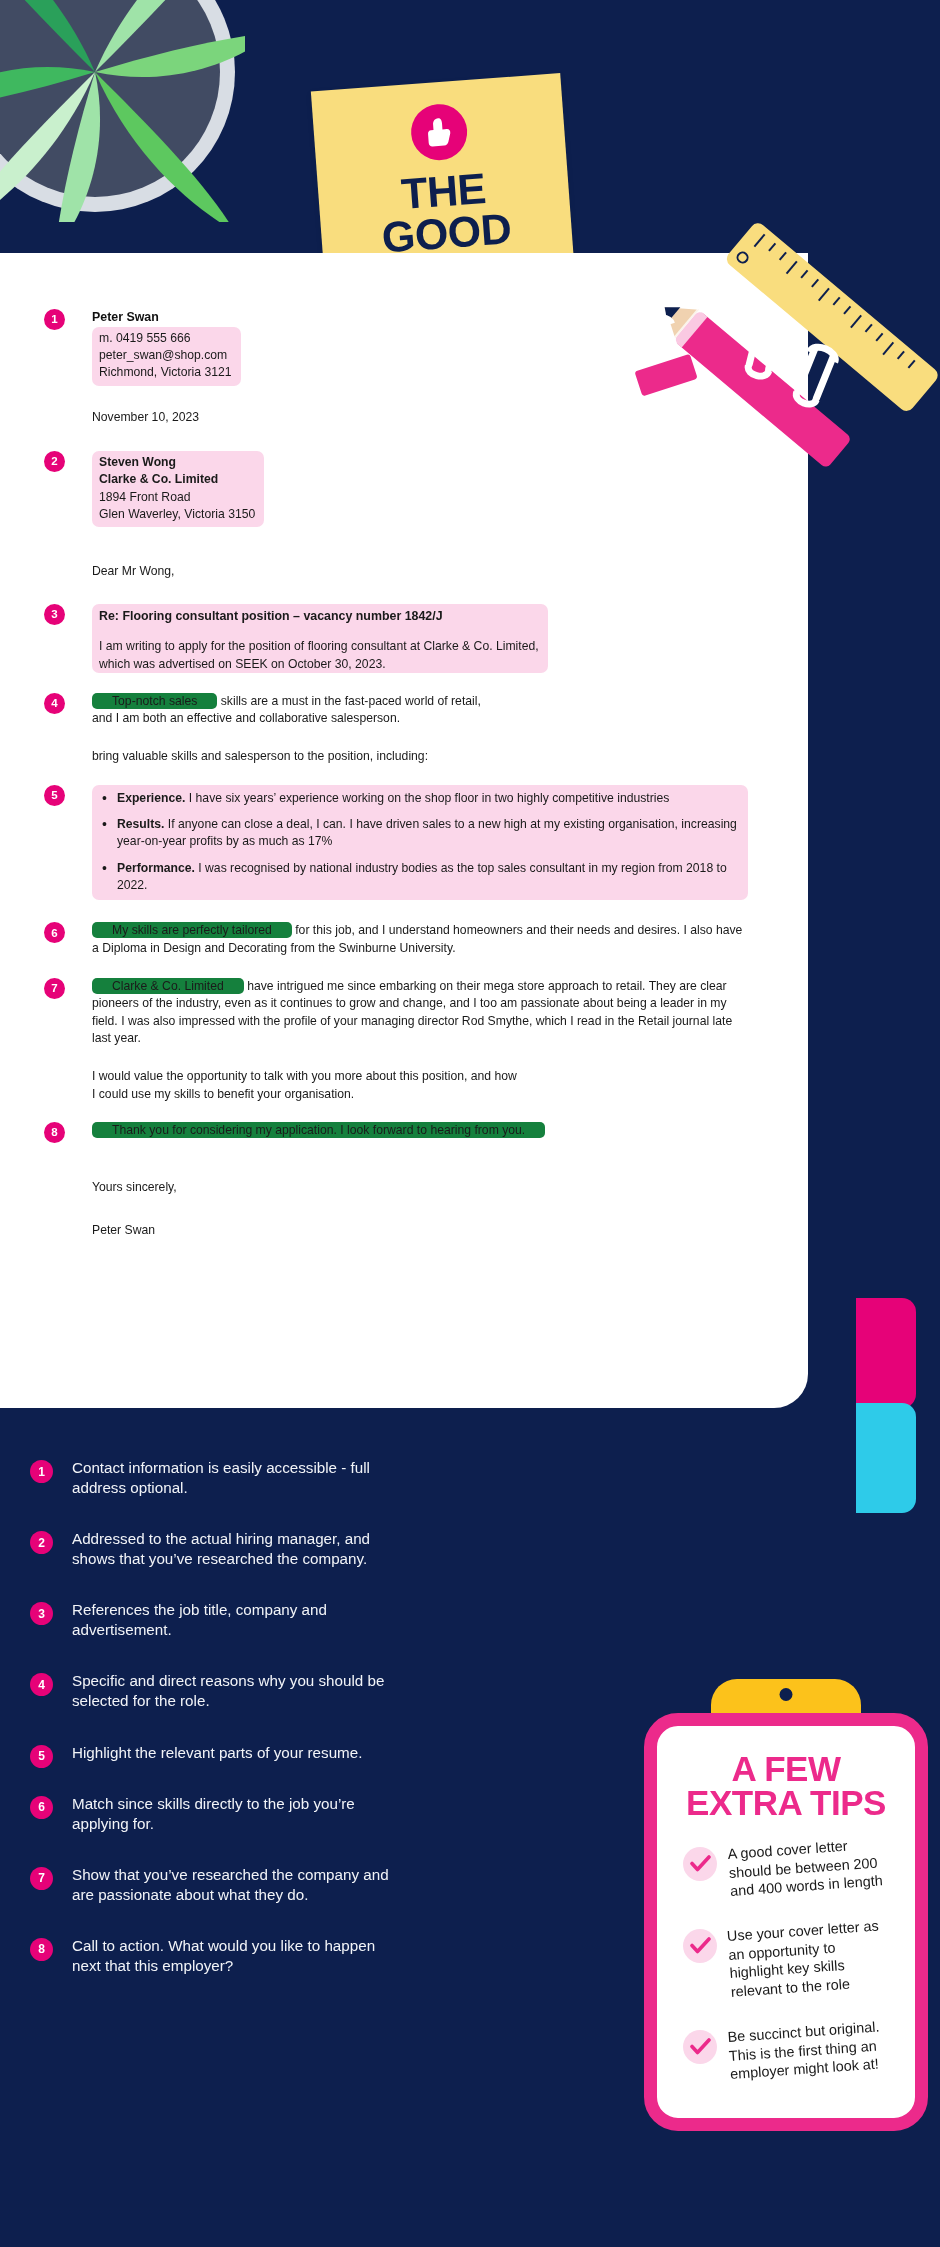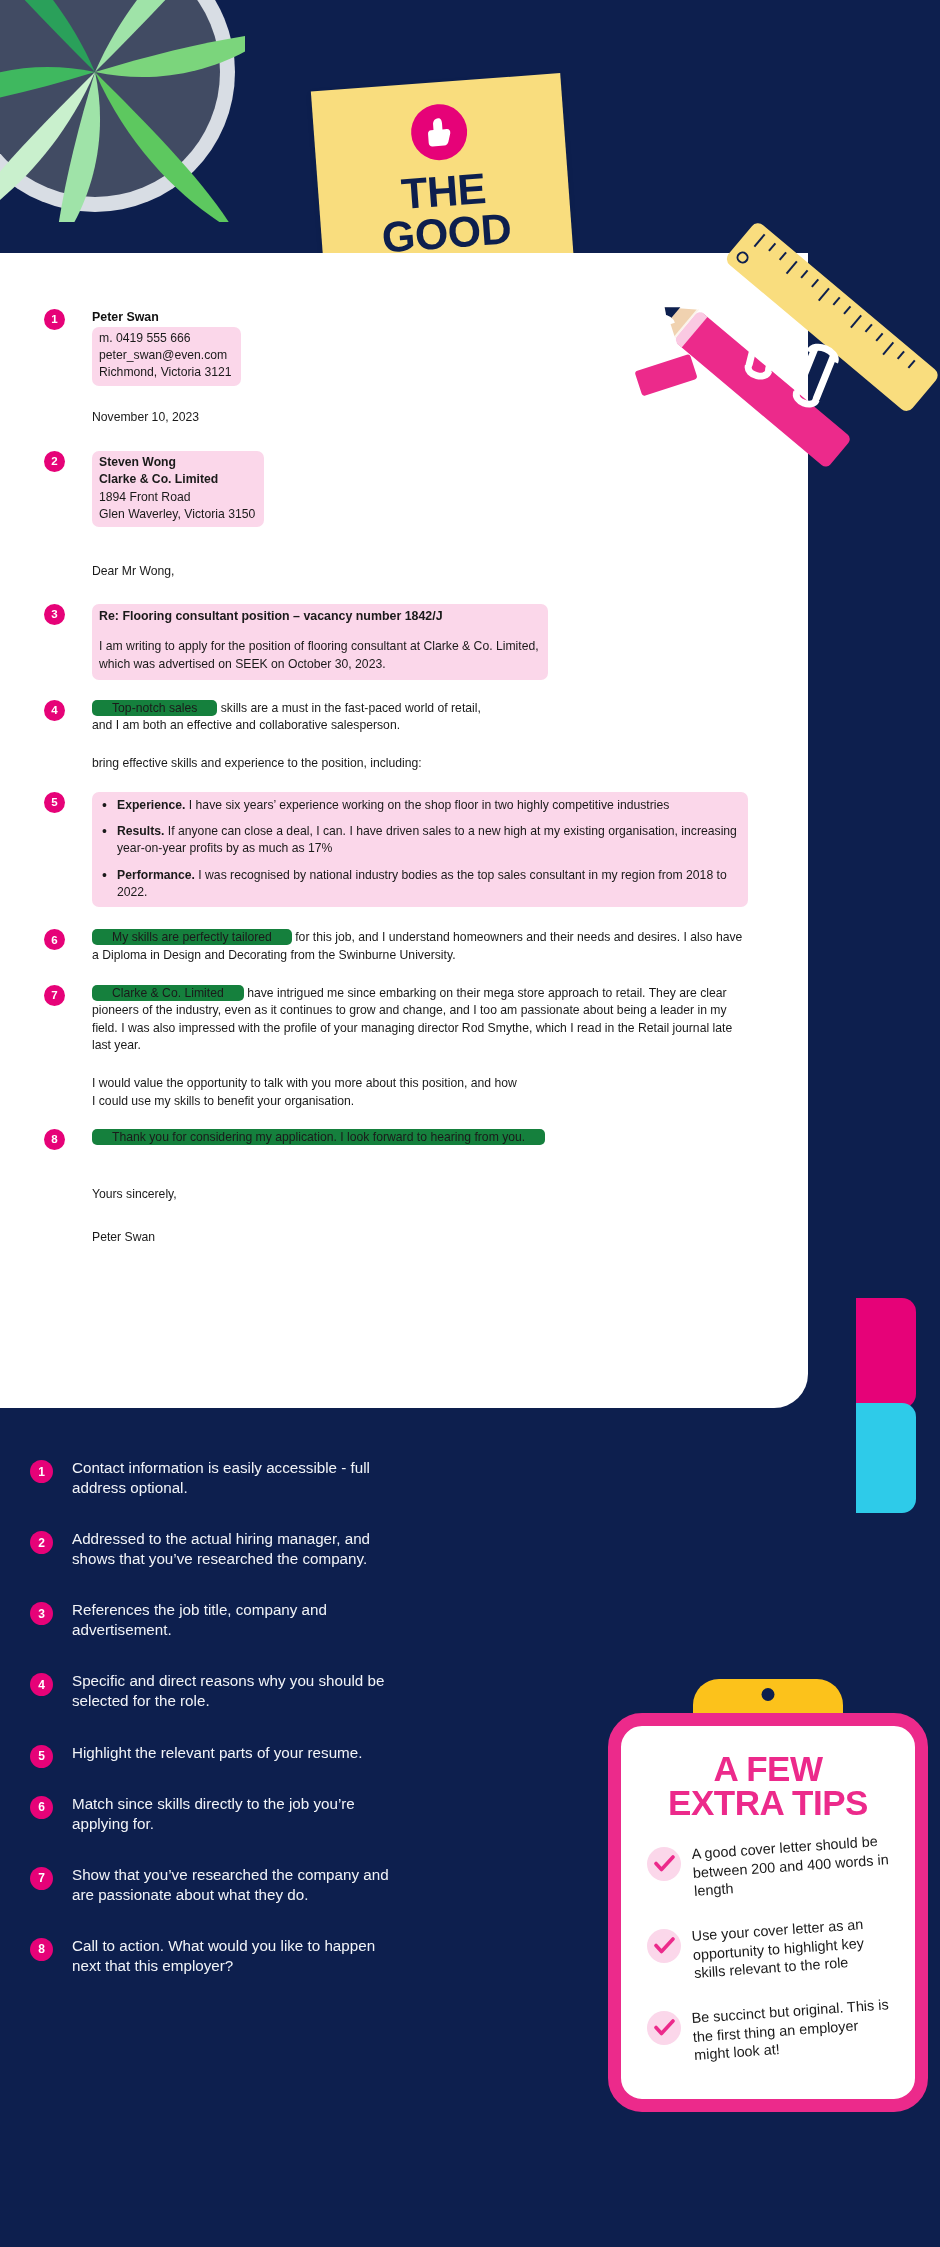--- a/index.html
+++ b/index.html
@@ -101,21 +101,21 @@
   .note-badge {
     position: absolute; left: 0; top: 2px;
     width: 23px; height: 23px; border-radius: 50%;
     background: #e60278; color: #fff;
     font-size: 12px; font-weight: 700;
     display: flex; align-items: center; justify-content: center;
   }
   .note-text { color: #f2f4f8; font-size: 15.2px; line-height: 1.32; }
 
   
-  .tips-wrap { position: absolute; right: 12px; top: 305px; width: 320px; z-index: 3; }
+  .tips-wrap { position: absolute; right: 12px; top: 305px; width: 284px; z-index: 3; }
   .tips-tab {
     position: absolute; left: 50%; transform: translateX(-50%); top: -34px;
     width: 150px; height: 68px; background: #fcc21b; border-radius: 26px 26px 0 0; z-index: 1;
   }
   .tips-tab-hole {
     position: absolute; left: 50%; transform: translateX(-50%); top: 9px;
     width: 13px; height: 13px; border-radius: 50%; background: #0d1f4e;
   }
   .tips-card {
     position: relative; z-index: 2;
@@ -232,57 +232,57 @@
       </g>
     </svg>
 
     <div class="letter ltxt">
 
       <div class="blk" style="margin-bottom:23px;">
         <div class="badge">1</div>
         <div class="name-line">Peter Swan</div>
         <div class="hl-box">
           <div>m. 0419 555 666</div>
-          <div>peter_swan@even.com</div>
+          <div>peter_swan@shop.com</div>
           <div>Richmond, Victoria 3121</div>
         </div>
       </div>
 
       <div class="blk" style="margin-bottom:25px;">November 10, 2023</div>
 
       <div class="blk" style="margin-bottom:36px;">
         <div class="badge">2</div>
         <div class="hl-box">
           <div class="bold">Steven Wong</div>
           <div class="bold">Clarke &amp; Co. Limited</div>
           <div>1894 Front Road</div>
           <div>Glen Waverley, Victoria 3150</div>
         </div>
       </div>
 
       <div class="blk" style="margin-bottom:23px;">Dear Mr Wong,</div>
 
       <div class="blk" style="margin-bottom:20px;">
         <div class="badge">3</div>
-        <div class="hl-box" style="padding:4px 9px 7px 7px;">
+        <div class="hl-box" style="padding:4px 9px 0 7px;">
           <div class="subject">Re: Flooring consultant position – vacancy number 1842/J</div>
           <div class="spacer-sm"></div>
           <div>I am writing to apply for the position of flooring consultant at Clarke &amp; Co. Limited,</div>
           <div>which was advertised on SEEK on October 30, 2023.</div>
         </div>
       </div>
 
       <div class="blk" style="margin-bottom:21px;">
         <div class="badge">4</div>
         <div><span class="hl">Top-notch sales</span><span> skills are a must in the fast-paced world of retail,</span></div>
         <div>and I am both an effective and collaborative salesperson.</div>
       </div>
 
       <div class="blk" style="margin-bottom:19px;">
-        <div>bring effective skills and experience to the position, including:</div>
+        <div>bring valuable skills and salesperson to the position, including:</div>
       </div>
 
       <div class="blk" style="margin-bottom:22px;">
         <div class="badge">5</div>
         <div class="hl-box" style="padding:5px 10px 6px 8px;">
           <ul class="bullets">
             <li><span class="bold">Experience.</span><span> I have six years’ experience working on the shop floor in two highly competitive industries</span></li>
             <li><span class="bold">Results.</span><span> If anyone can close a deal, I can. I have driven sales to a new high at my existing organisation, increasing year-on-year profits by as much as 17%</span></li>
             <li><span class="bold">Performance.</span><span> I was recognised by national industry bodies as the top sales consultant in my region from 2018 to 2022.</span></li>
           </ul>

